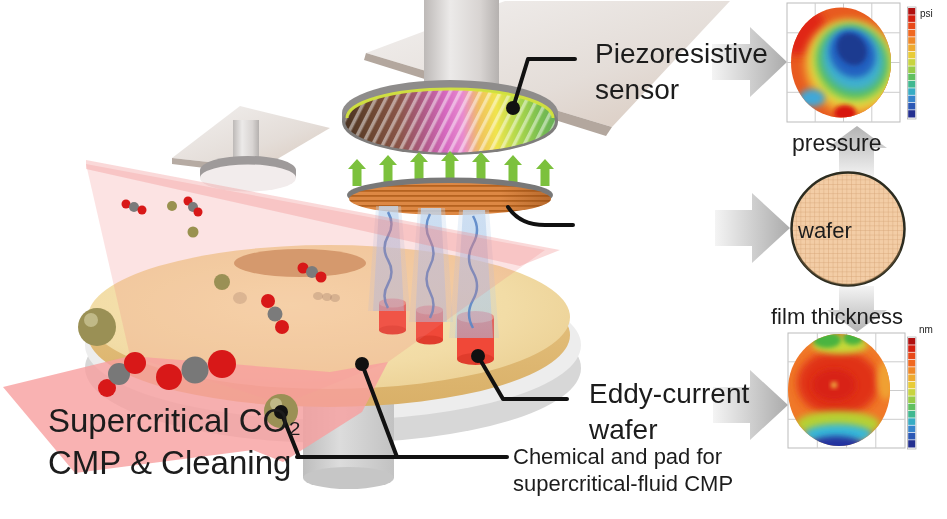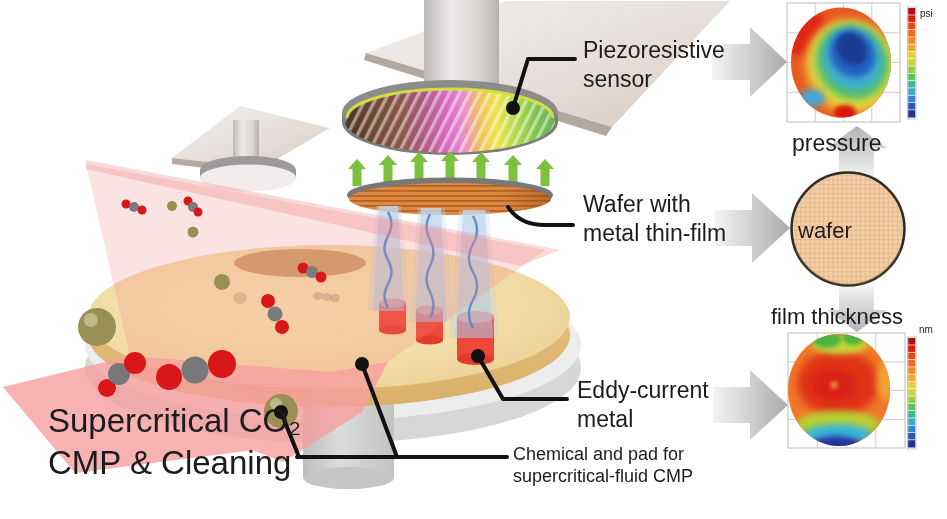--- a/index.html
+++ b/index.html
@@ -1,20 +1,20 @@
 <!DOCTYPE html>
 <html><head>
 <meta charset="utf-8">
 <style>
   html,body{margin:0;padding:0;background:#ffffff;}
   .stage{position:relative;width:947px;height:519px;background:#fff;overflow:hidden;
          font-family:"Liberation Sans",sans-serif;}
   .scene{position:absolute;left:0;top:0;width:947px;height:519px;}
   .lbl{position:absolute;color:#1c1c1c;white-space:pre-line;line-height:1.28;}
-  .lbl.big{font-size:23px;}
+  .lbl.big{font-size:28px;margin-left:12px;}
   .lbl.banner-text{font-size:33px;line-height:1.26;}
   .lbl.bold{font-weight:normal;text-align:left;}
   .lbl.unit{font-size:10px;}
 </style>
 </head>
 <body>
 
 <div class="stage">
 
 <svg class="scene" viewBox="0 0 947 519">
@@ -351,25 +351,23 @@
           <rect x="908.2" y="418.3" width="7" height="6.6" fill="#38acc4"></rect>
       <rect x="908.2" y="425.6" width="7" height="6.6" fill="#3884cc"></rect>
           <rect x="908.2" y="432.9" width="7" height="6.6" fill="#2c58b4"></rect>
       <rect x="908.2" y="440.2" width="7" height="7.3" fill="#243090"></rect>
     </g>
   </g>
 </svg>
 
 <div class="lbl big" style="left:583px;top:36px;">Piezoresistive
 sensor</div>
-<div class="lbl big" style="left:583px;top:190px;">Wafer with
-metal thin-film</div>
 <div class="lbl big" style="left:577px;top:376px;">Eddy-current
-metal</div>
-<div class="lbl" style="left:513px;top:444px;font-size:18px;line-height:1.22;">Chemical and pad for
+wafer</div>
+<div class="lbl" style="left:513px;top:444px;font-size:22px;line-height:1.22;">Chemical and pad for
 supercritical-fluid CMP</div>
 <div class="lbl banner-text" style="left:48px;top:400px;">Supercritical CO₂
 CMP &amp; Cleaning</div>
 
 <div class="lbl bold" style="left:792px;top:129px;width:112px;font-size:23px;">pressure</div>
 <div class="lbl bold" style="left:771px;top:303px;width:160px;font-size:22px;">film thickness</div>
 <div class="lbl bold" style="left:798px;top:217px;width:100px;font-size:22px;">wafer</div>
 <div class="lbl unit" style="left:920px;top:8px;">psi</div>
 <div class="lbl unit" style="left:919px;top:324px;">nm</div>
 

